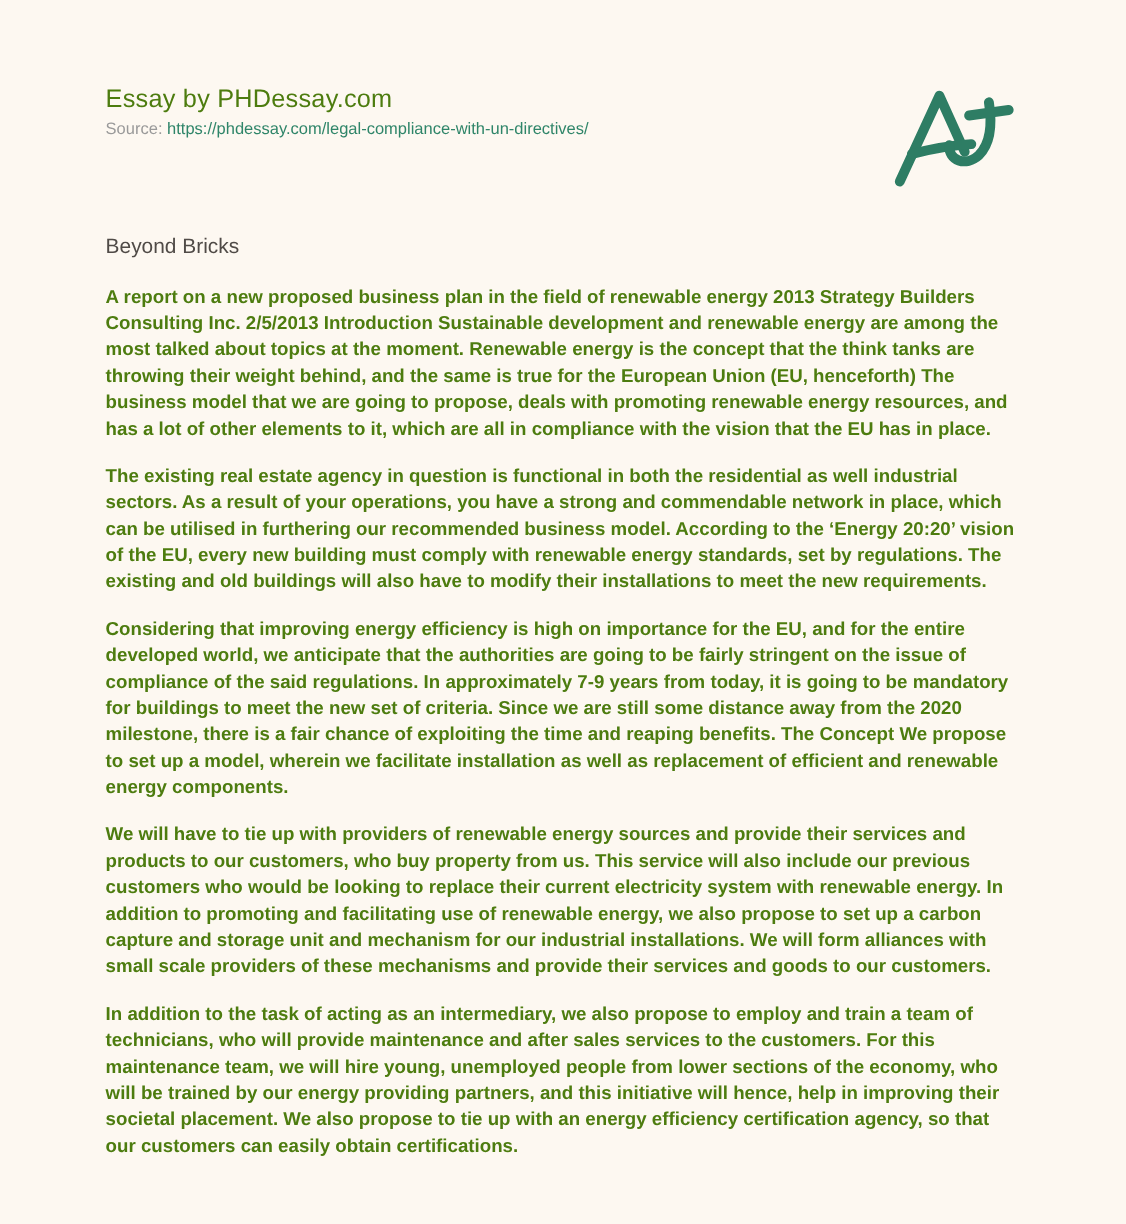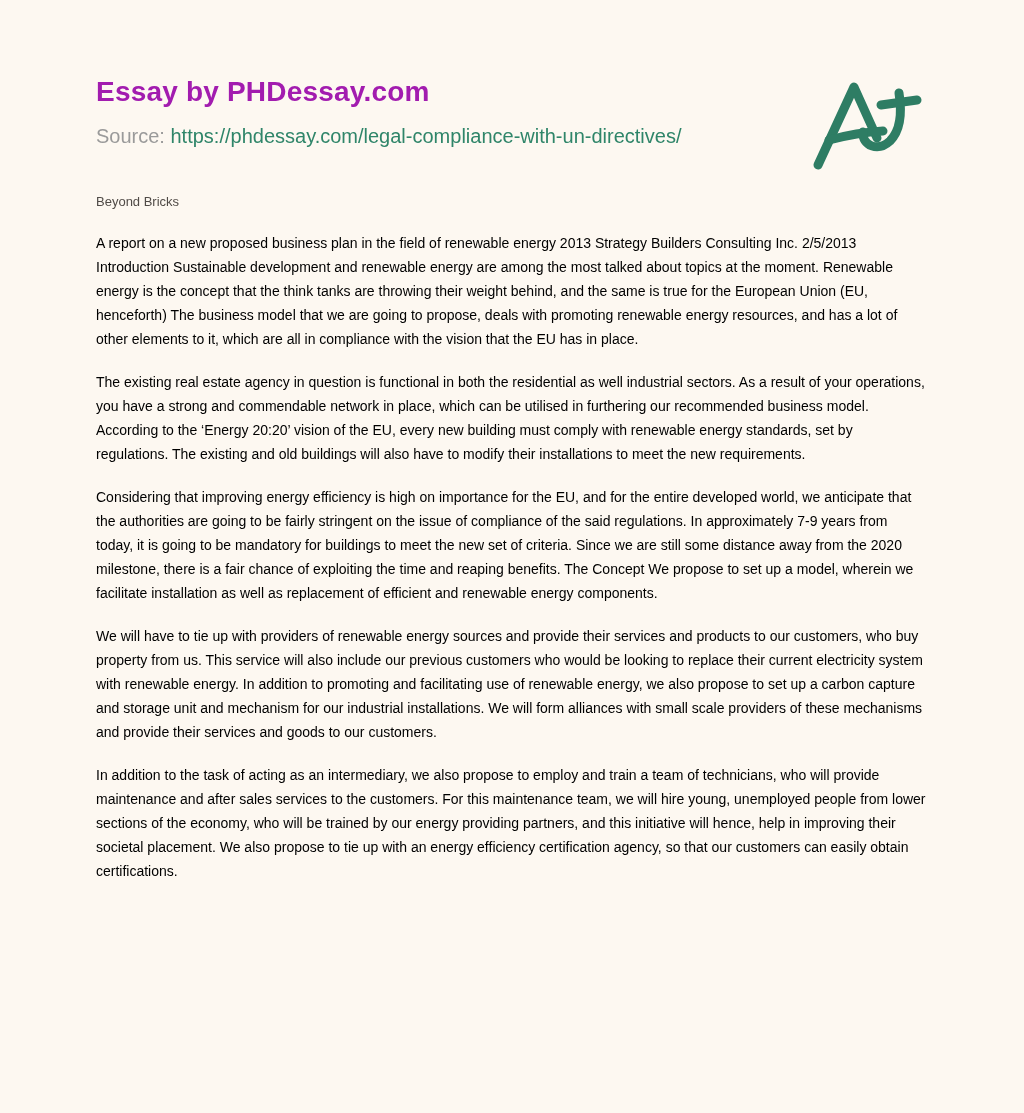--- a/index.html
+++ b/index.html
@@ -18,29 +18,29 @@
   }
   .container {
     padding: 70px 96px 0 96px;
   }
   .header-row {
     display: flex;
     justify-content: space-between;
     align-items: flex-start;
   }
   .brand-title {
-    font-size: 28px;
-    font-weight: 700;
-    color: #a21caf;
+    font-size: 23px;
+    font-weight: 400;
+    color: #4d7c0f;
     letter-spacing: 0.2px;
     padding-top: 6px;
   }
   .source-line {
-    margin-top: 17px;
-    font-size: 20px;
+    margin-top: 6px;
+    font-size: 15px;
     color: #9a9a9a;
   }
   .source-line a {
     color: #2f8569;
     text-decoration: none;
   }
   .logo {
     width: 120px;
     height: 100px;
     margin-top: 2px;
@@ -48,33 +48,34 @@
     flex: 0 0 auto;
   }
   .article-title {
     margin-top: 84px;
     font-size: 31px;
     font-weight: 700;
     letter-spacing: -0.3px;
     color: #262220;
   }
   .article-subtitle {
-    margin-top: 22px;
-    font-size: 13px;
+    margin-top: 42px;
+    font-size: 19px;
     color: #504b47;
   }
   .article-body {
     margin-top: 22px;
   }
   .article-body p {
-    font-size: 14px;
+    font-size: 17px;
     line-height: 24px;
-    color: #000000;
+    color: #4d7c0f;
     margin: 0 0 19px 0;
     max-width: 832px;
+    font-weight: bold;
   }
 </style>
 </head>
 <body>
 
 <div class="page">
   <div class="container">
 
     <div class="header-row">
       <div>

